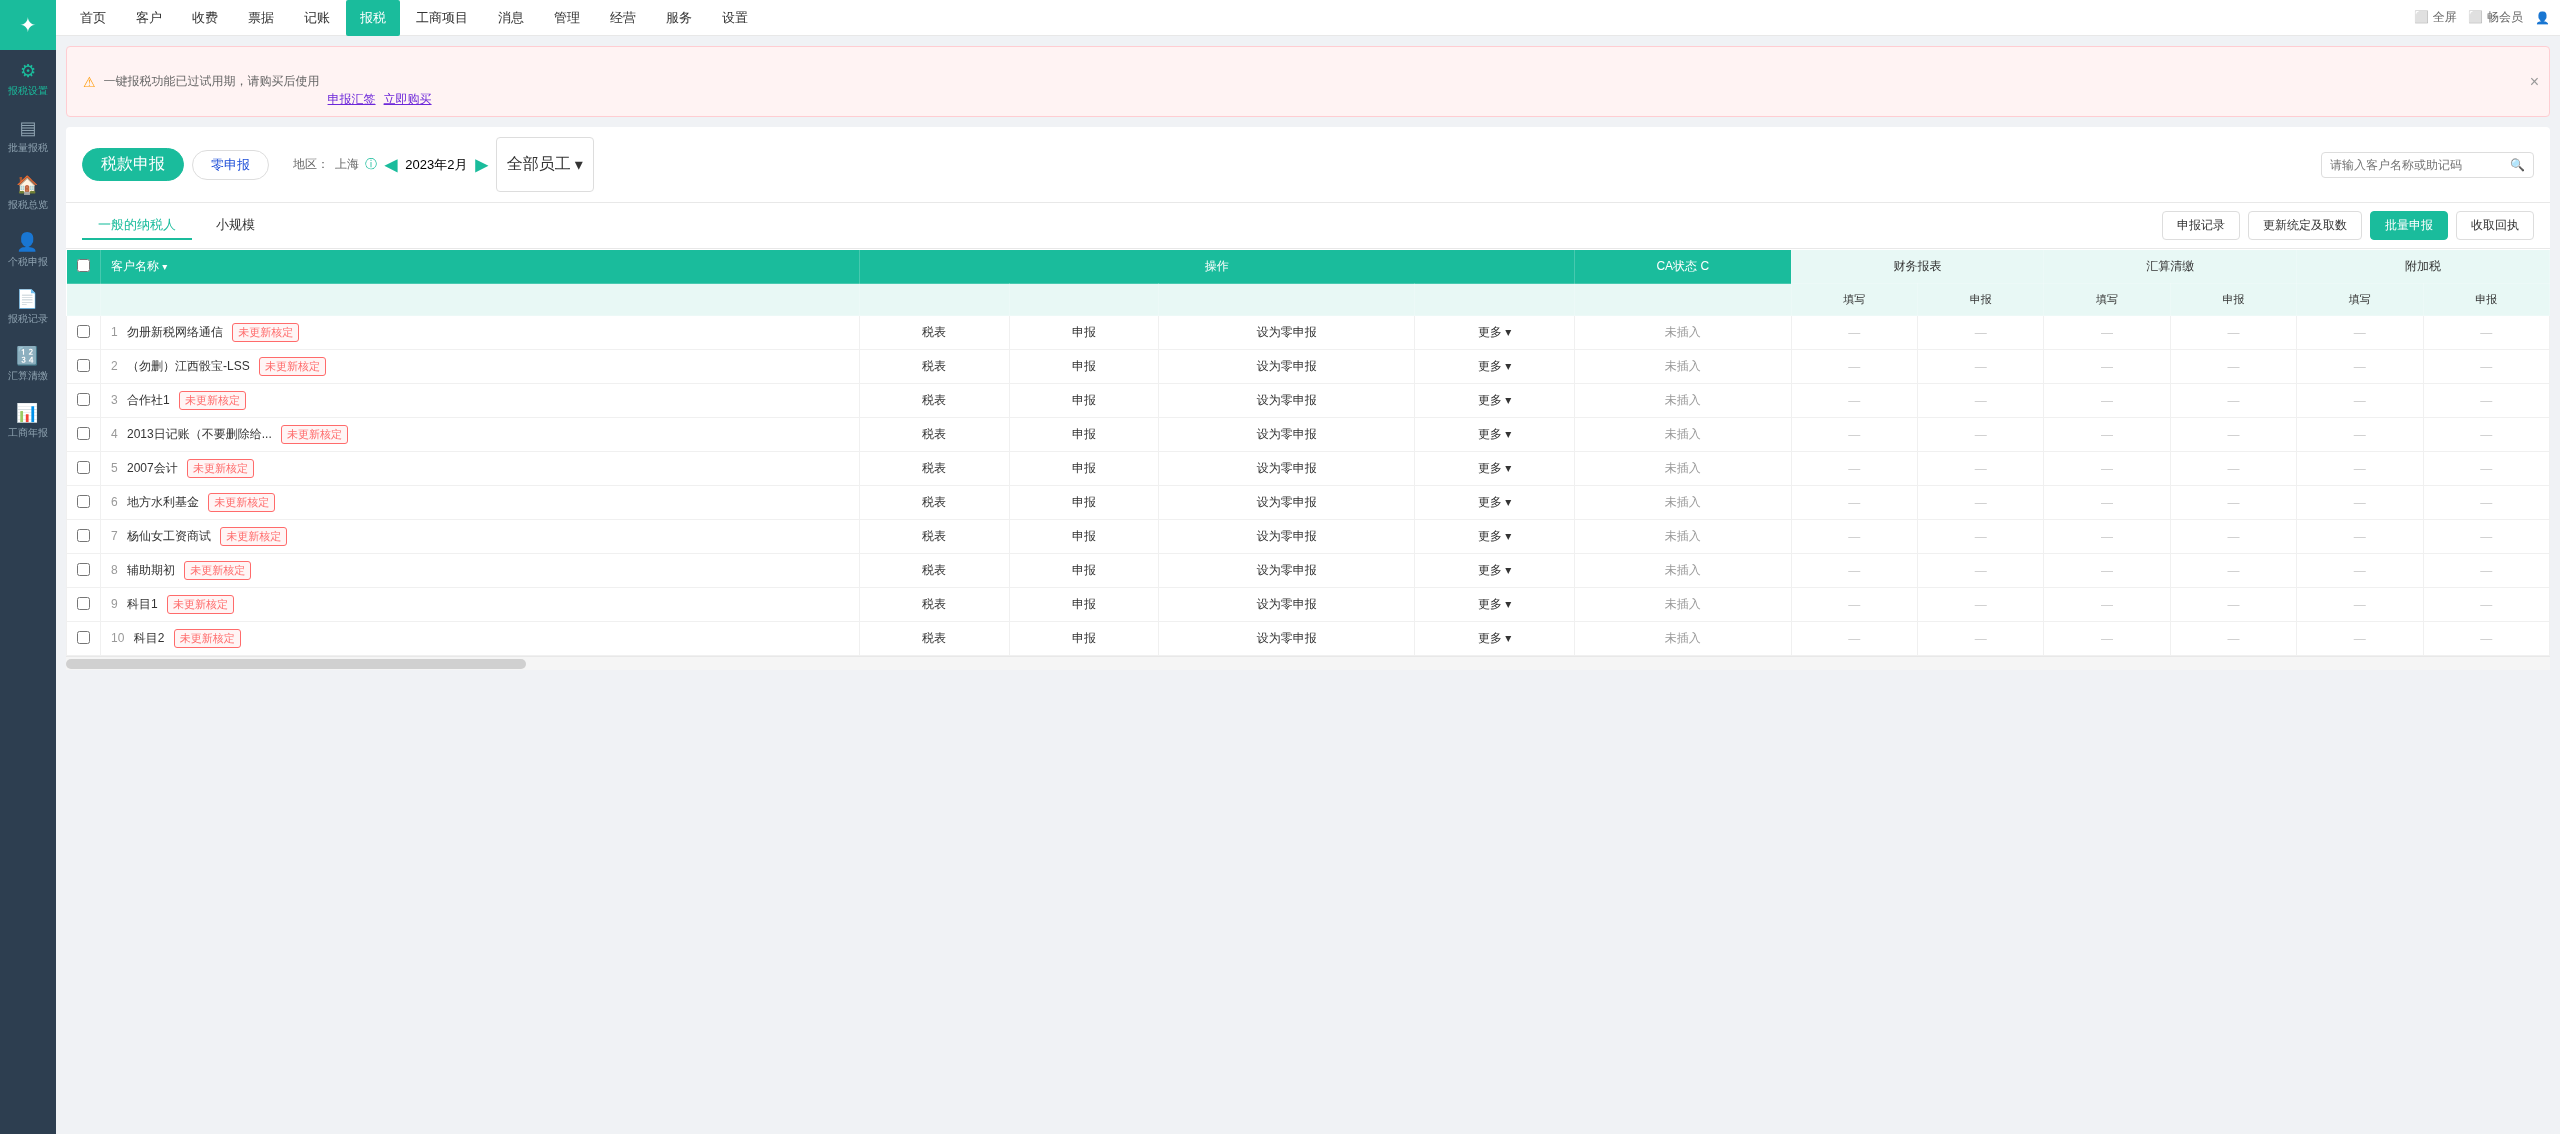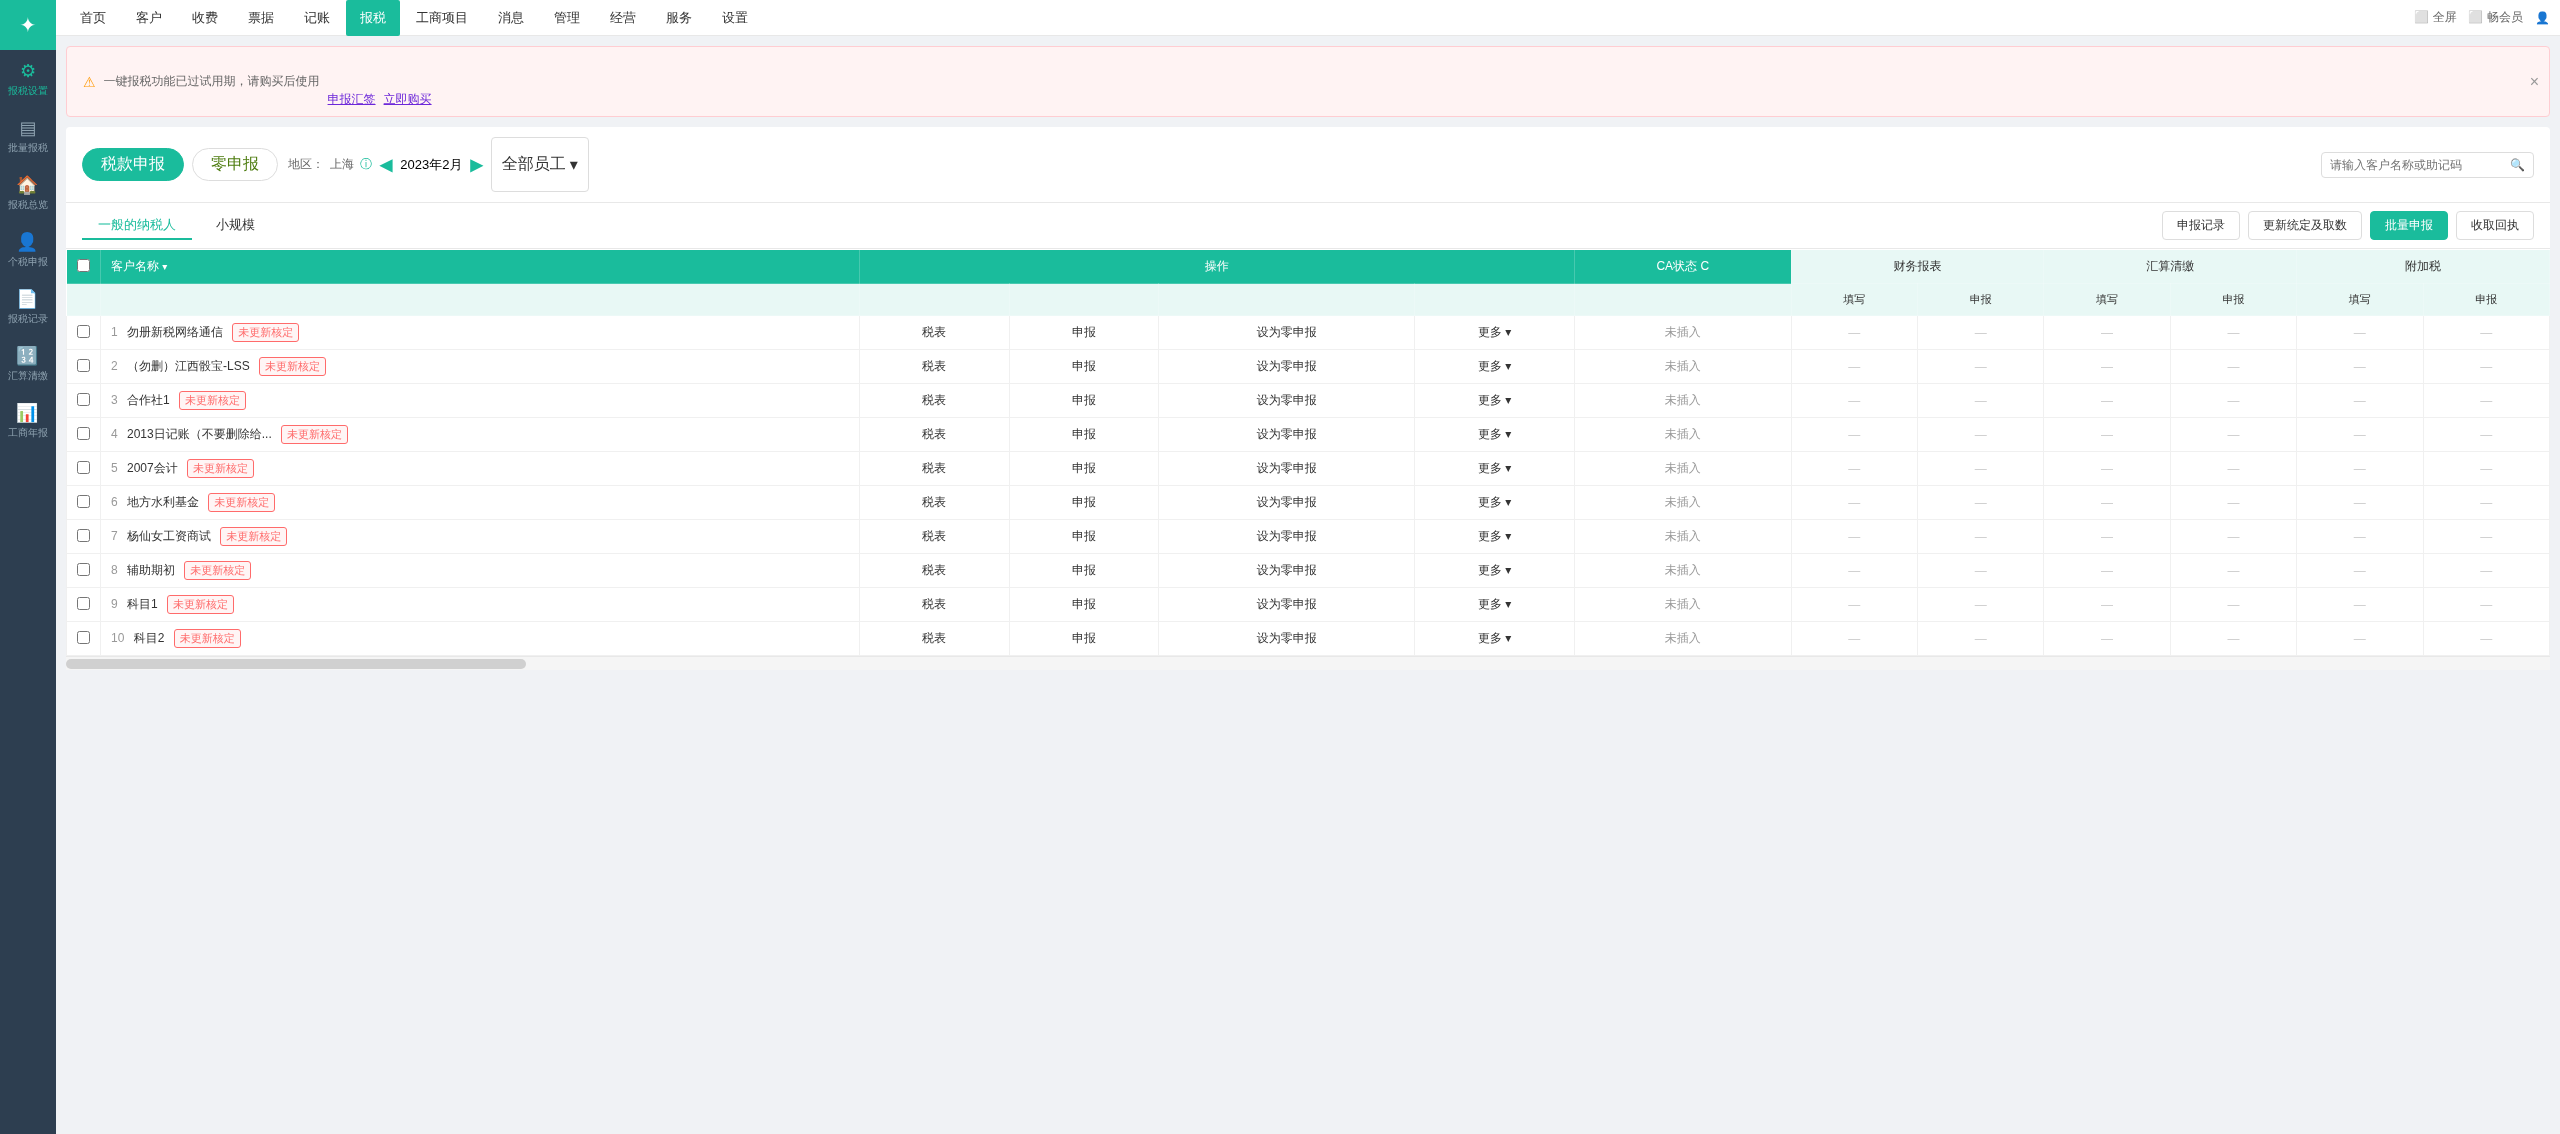--- a/index.html
+++ b/index.html
@@ -144,29 +144,29 @@
     .tab-btn.active {
       background: #1abc9c;
       color: white;
       border-color: #1abc9c;
     }
     .tab-btn2 {
       padding: 5px 18px;
       border: 1px solid #ddd;
       border-radius: 20px;
       cursor: pointer;
-      font-size: 16px;
-      background: white;
-      color: #4d7c0f;
+      font-size: 13px;
+      background: white;
+      color: #1d4ed8;
     }
     .region-selector {
       display: flex;
       align-items: center;
       gap: 6px;
-      margin-left: 2px;
+      margin-left: 16px;
       font-size: 12px;
       color: #666;
     }
     .region-selector .info-icon { color: #1abc9c; cursor: pointer; }
     .period-nav {
       display: flex;
       align-items: center;
       gap: 8px;
       font-size: 13px;
     }

